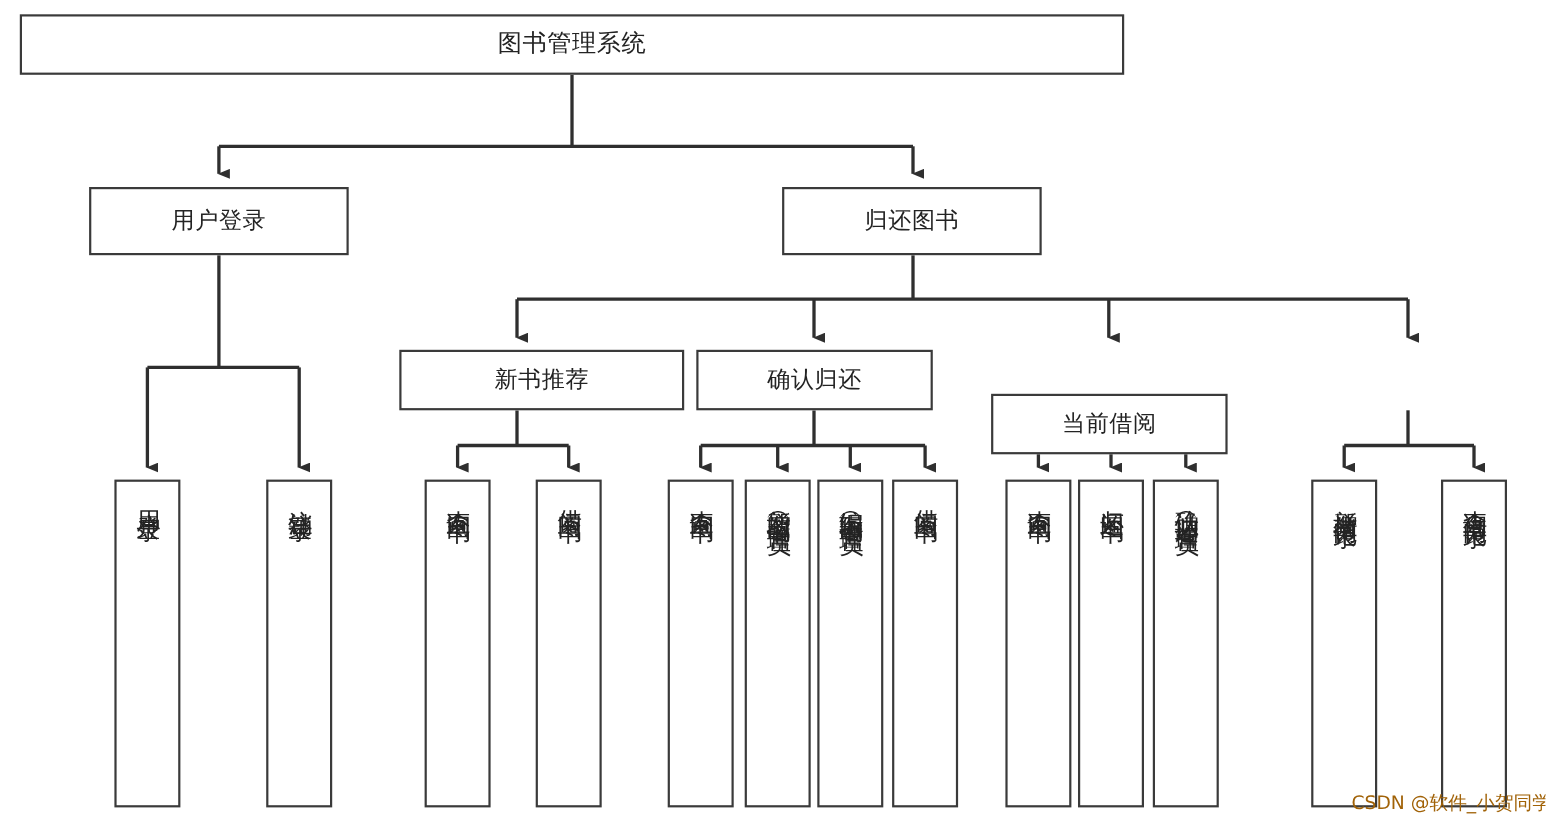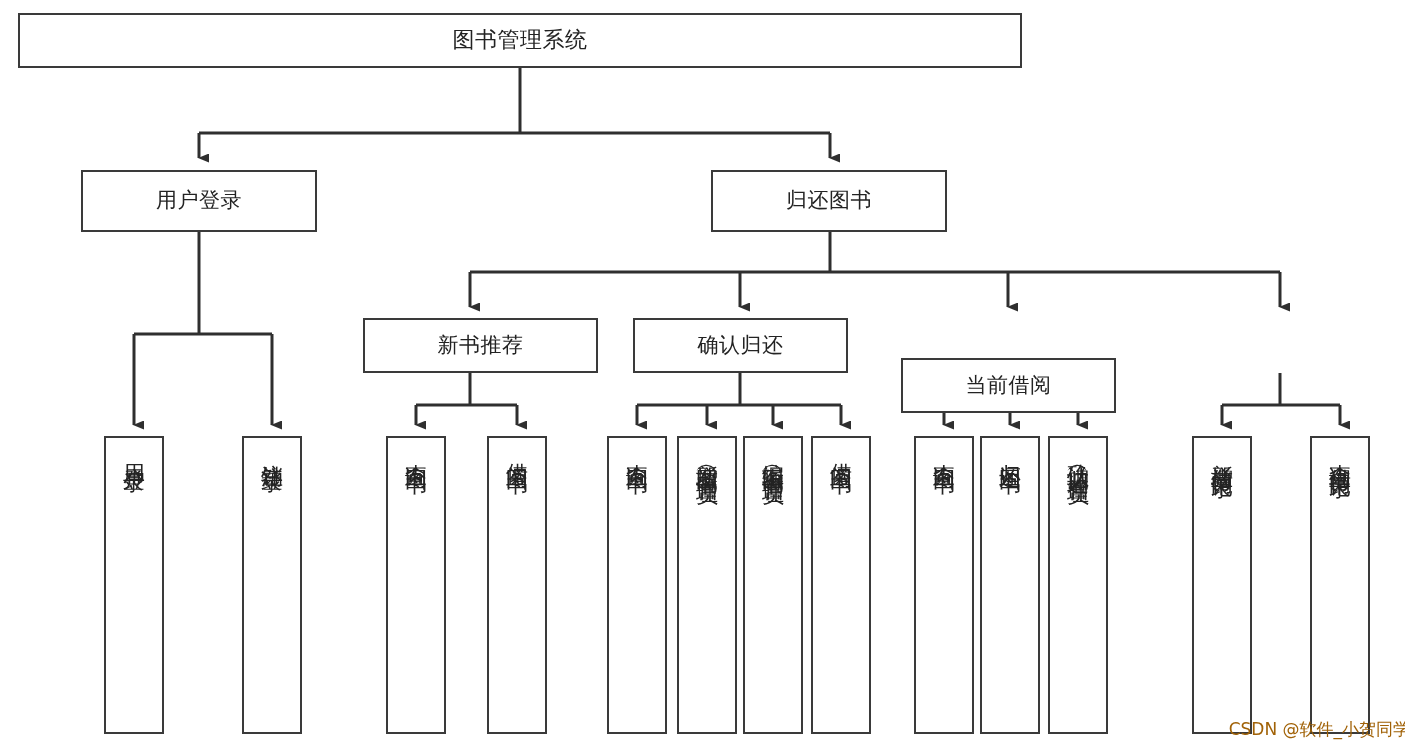--- a/index.html
+++ b/index.html
@@ -131,21 +131,21 @@
     <span class="node-label">图书管理系统</span>
   </div>
 
   <div class="node-box node-h" style="left:81px; top:170px; width:236px; height:62px;">
     <span class="node-label">用户登录</span>
   </div>
   <div class="node-box node-h" style="left:711px; top:170px; width:236px; height:62px;">
     <span class="node-label">归还图书</span>
   </div>
 
-  <div class="node-box node-h" style="left:363px; top:318px; width:235px; height:55px;">
+  <div class="node-box node-h" style="left:363px; top:318px; width:259px; height:55px;">
     <span class="node-label">新书推荐</span>
   </div>
   <div class="node-box node-h" style="left:633px; top:318px; width:215px; height:55px;">
     <span class="node-label">确认归还</span>
   </div>
   <div class="node-box node-h" style="left:901px; top:318px; width:215px; height:55px;margin-top:40px;">
     <span class="node-label">当前借阅</span>
   </div>
 
   <div class="node-box node-v" style="left:104px; top:436px; width:60px; height:298px;">

